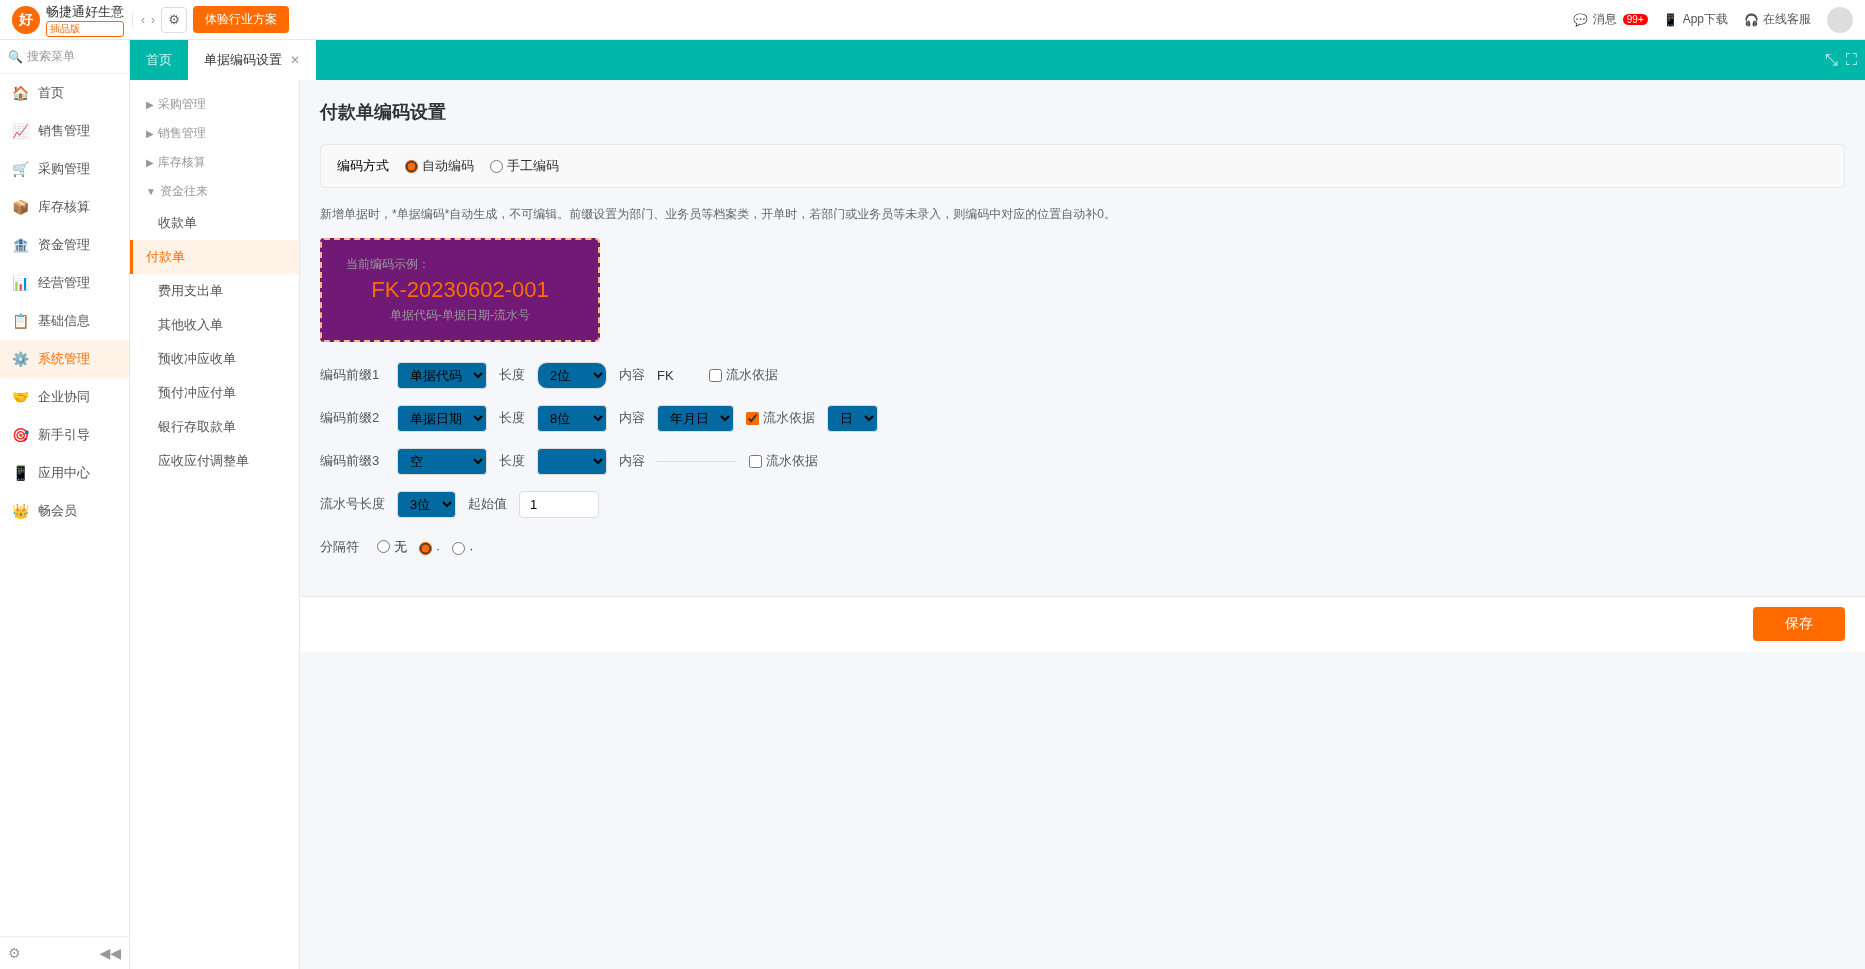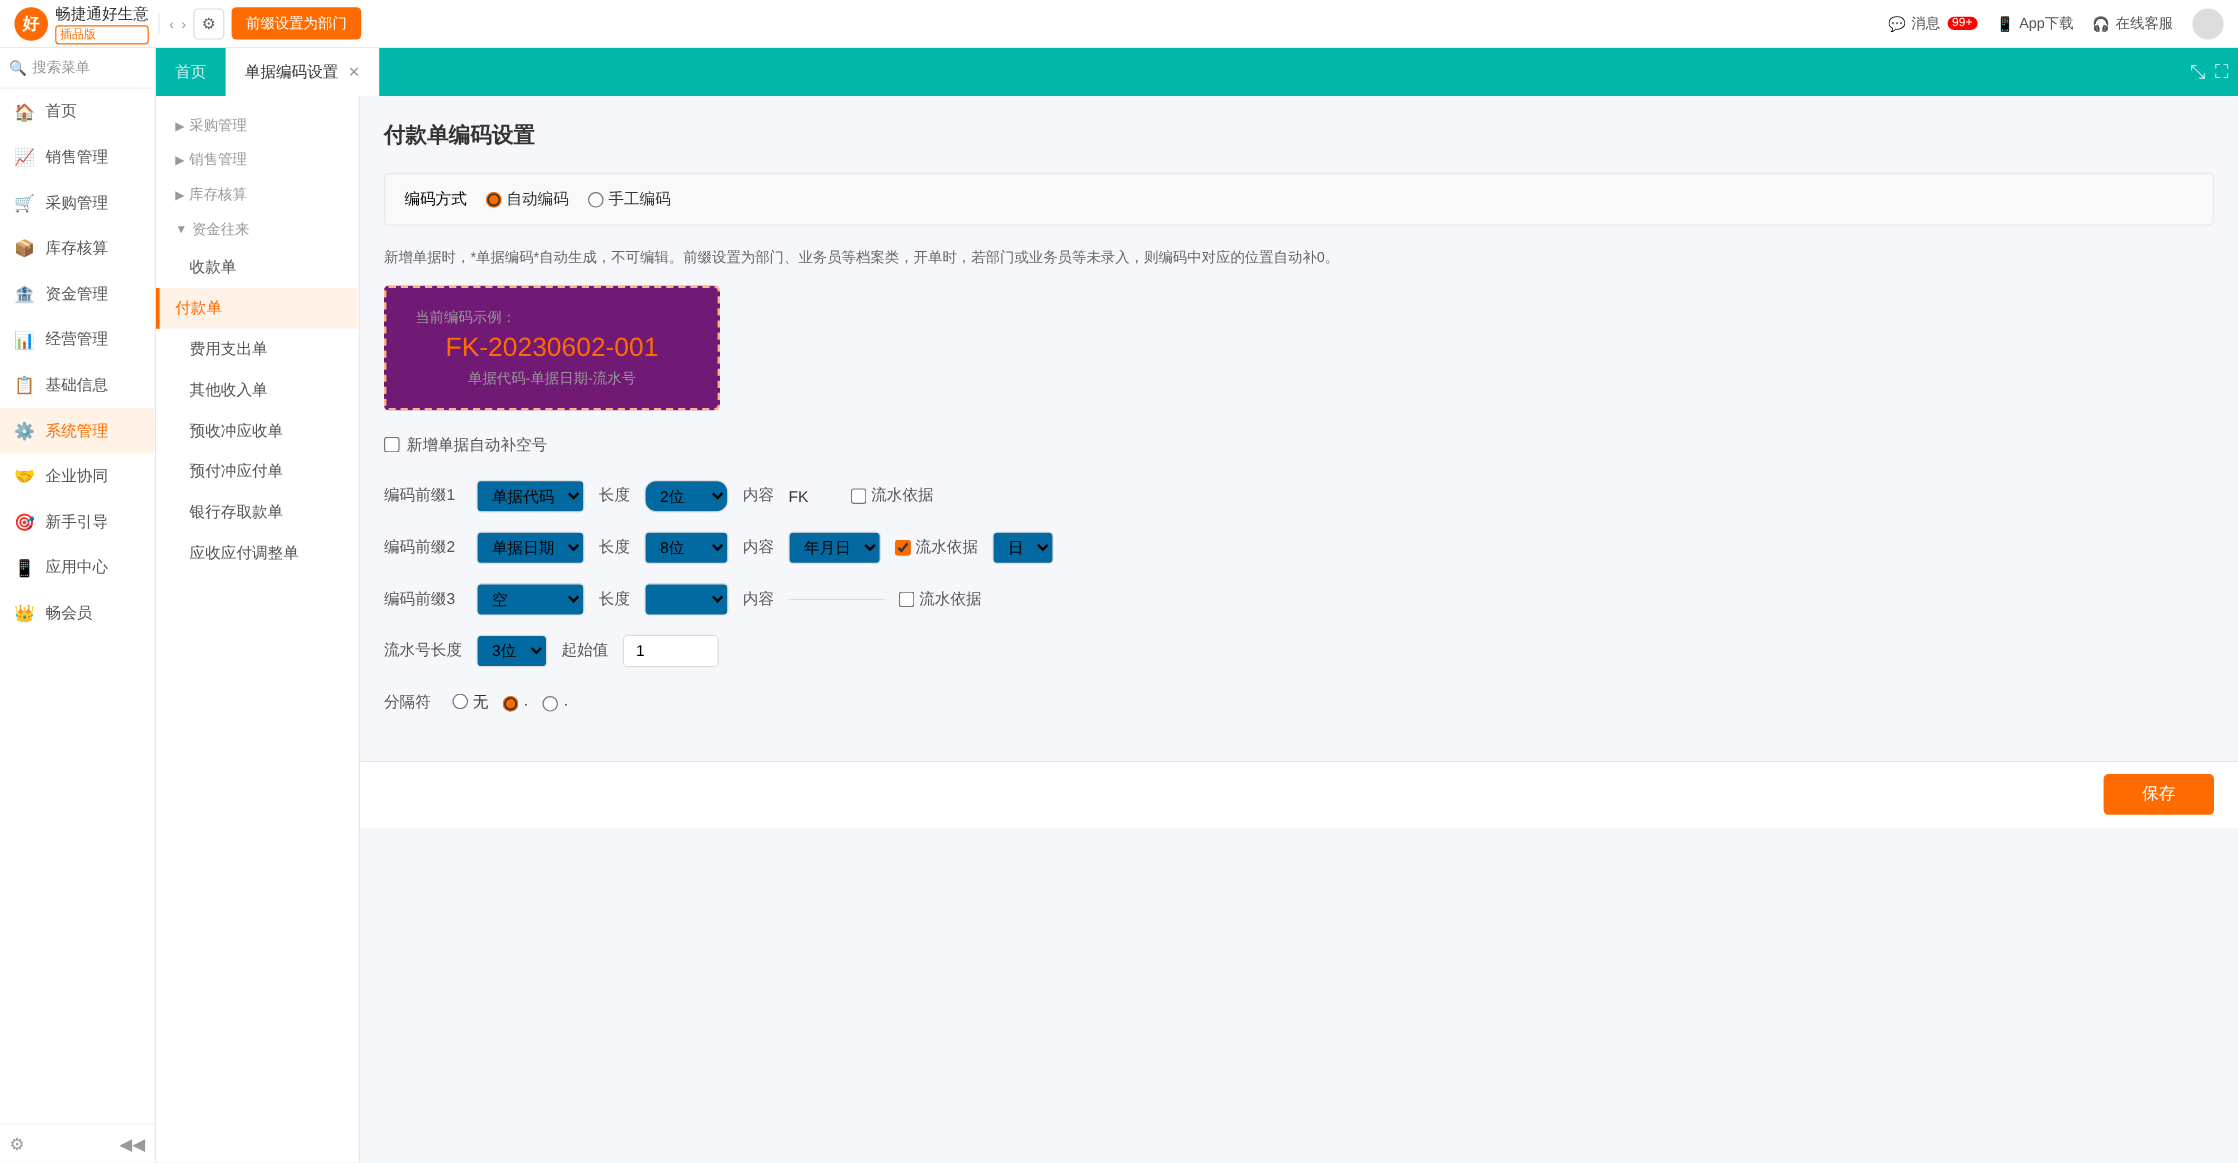--- a/index.html
+++ b/index.html
@@ -113,21 +113,21 @@
       <div>
         <div style="font-weight:normal;font-size:13px;">畅捷通好生意</div>
         <div class="logo-badge">插品版</div>
       </div>
     </div>
     <div class="divider"></div>
     <div class="top-bar-controls">
       <span class="nav-arrow">‹</span>
       <span class="nav-arrow">›</span>
       <div class="settings-btn">⚙</div>
-      <button class="trial-btn">前缀设置为部门</button>
+      <button class="trial-btn">体验行业方案</button>
     </div>
   </div>
   <div class="top-bar-right">
     <div class="top-bar-right-item">
       <span>💬</span>
       <span>消息</span>
       <span class="badge">99+</span>
     </div>
     <div class="top-bar-right-item">
       <span>📱</span>
@@ -286,24 +286,20 @@
           <div class="info-text">新增单据时，*单据编码*自动生成，不可编辑。前缀设置为部门、业务员等档案类，开单时，若部门或业务员等未录入，则编码中对应的位置自动补0。</div>
 
           
           <div class="code-preview">
             <div class="code-preview-label">当前编码示例：</div>
             <div class="code-preview-value">FK-20230602-001</div>
             <div class="code-preview-sublabel">单据代码-单据日期-流水号</div>
           </div>
 
           
-          <div class="checkbox-row">
-            <input type="checkbox" style="">
-            <span>新增单据自动补空号</span>
-          </div>
 
           
           <div class="form-row">
             <span class="form-row-label">编码前缀1</span>
             <select>
               <option>单据代码</option>
               <option>部门</option>
               <option>业务员</option>
               <option>空</option>
             </select>

